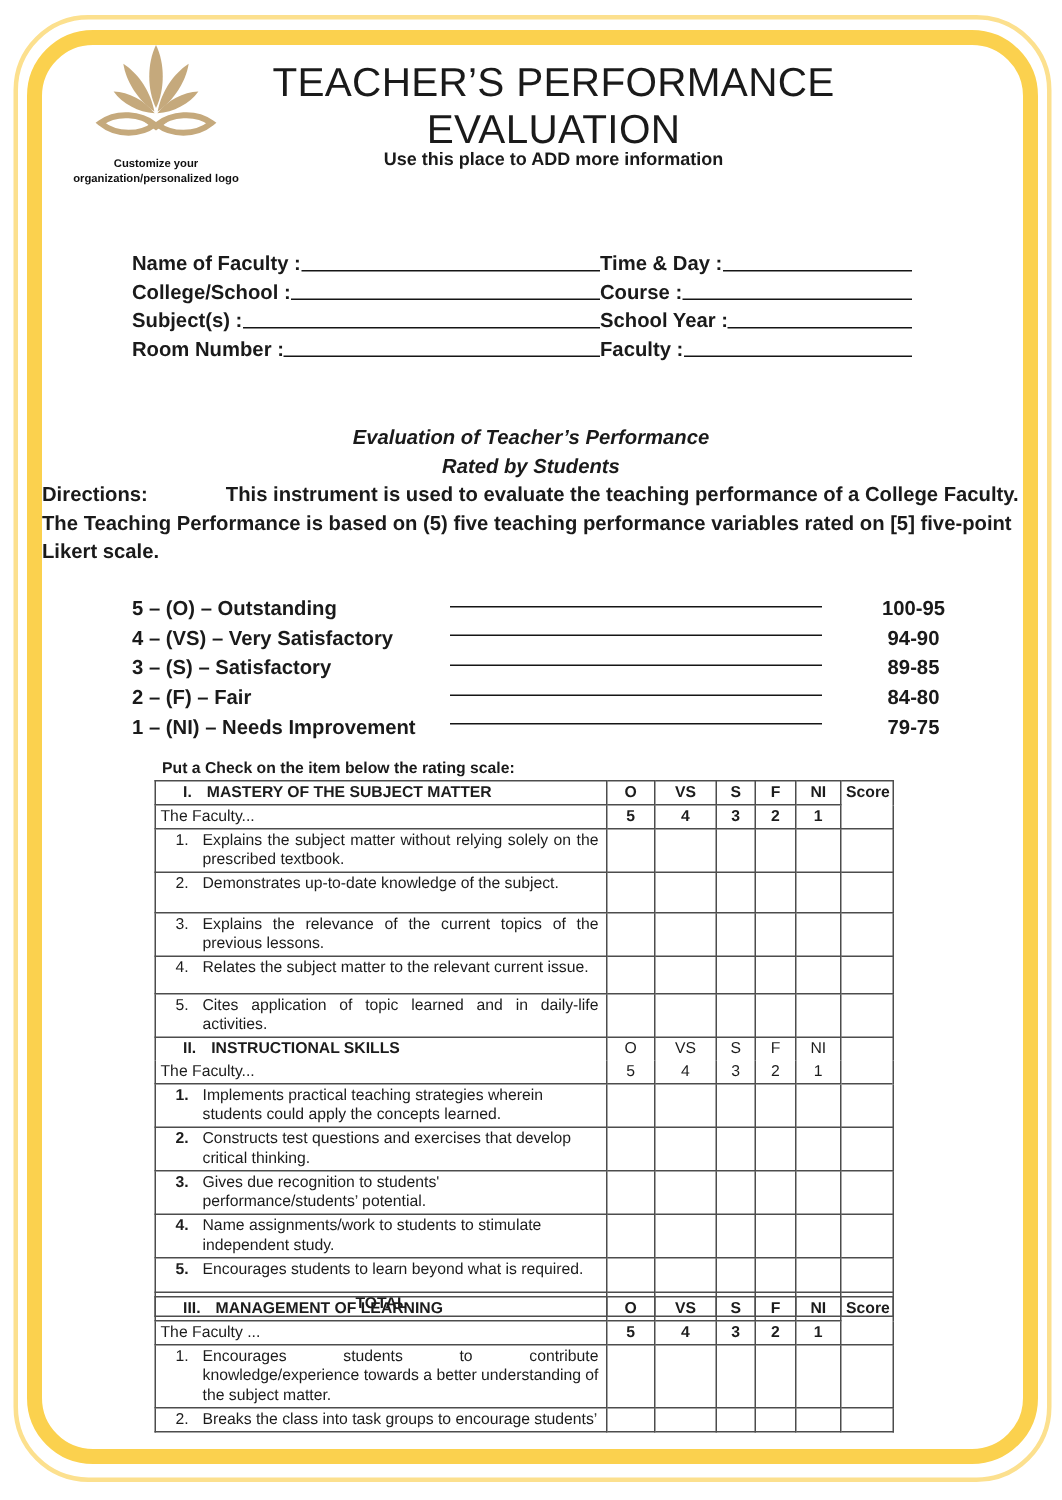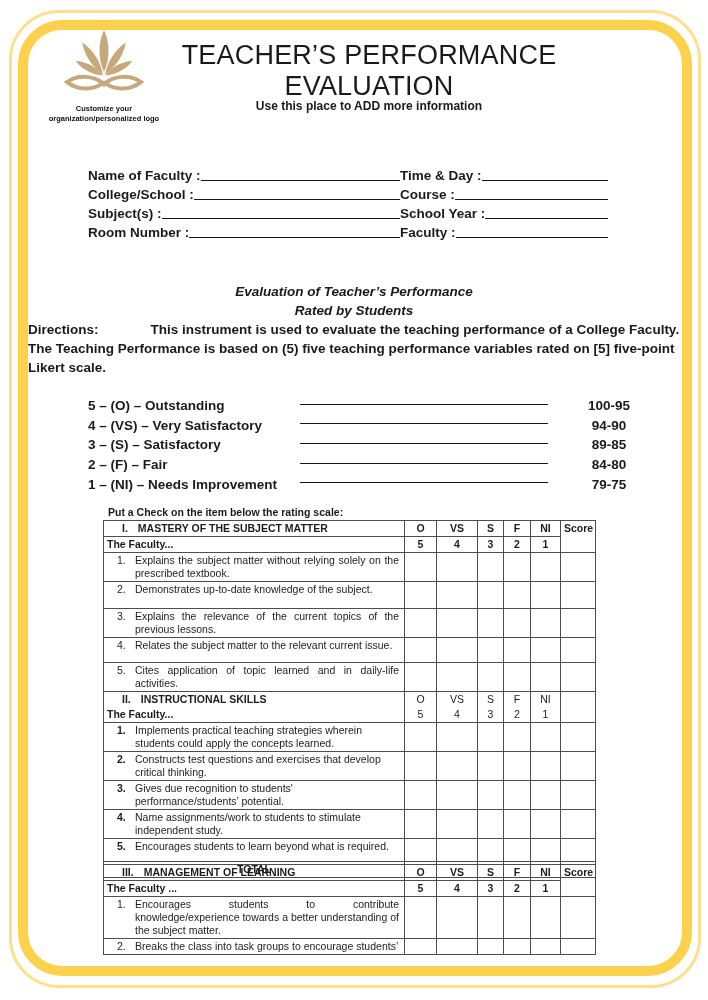--- a/index.html
+++ b/index.html
@@ -79,21 +79,21 @@
     font-size:10.5px; line-height:13px; color:#1c1c1c;
   }
   #tableA{top:520px;}
   #tableB{top:864px;}
   .rating-table td{
     border:1px solid var(--table_line);
     padding:1px 3px; vertical-align:top; overflow:hidden;
   }
   .sec-head{font-weight:700; padding-left:3px;}
   .sec-no{display:inline-block; margin-left:15px; margin-right:10px;}
-  .sub-head{font-weight:700; padding-left:3px;}
+  .sub-head{font-weight:400; padding-left:3px;}
   .col-letter,.col-num{text-align:center; font-weight:700;}
   .col-score{text-align:right; font-weight:700; vertical-align:top;}
   .item-line{display:flex;}
   .num{flex:0 0 28px; padding-left:10px;}
   .txt{flex:1; text-align:justify; padding-right:2px;}
   tbody.sec1 .col-letter{font-weight:400; border-bottom:none;}
   tbody.sec1 .col-num{font-weight:400; border-top:none;}
   tbody.sec1 .col-score{border-bottom:none;}
   tbody.sec1 .num{font-weight:700;}
   tbody.sec1 .txt{text-align:left;}

